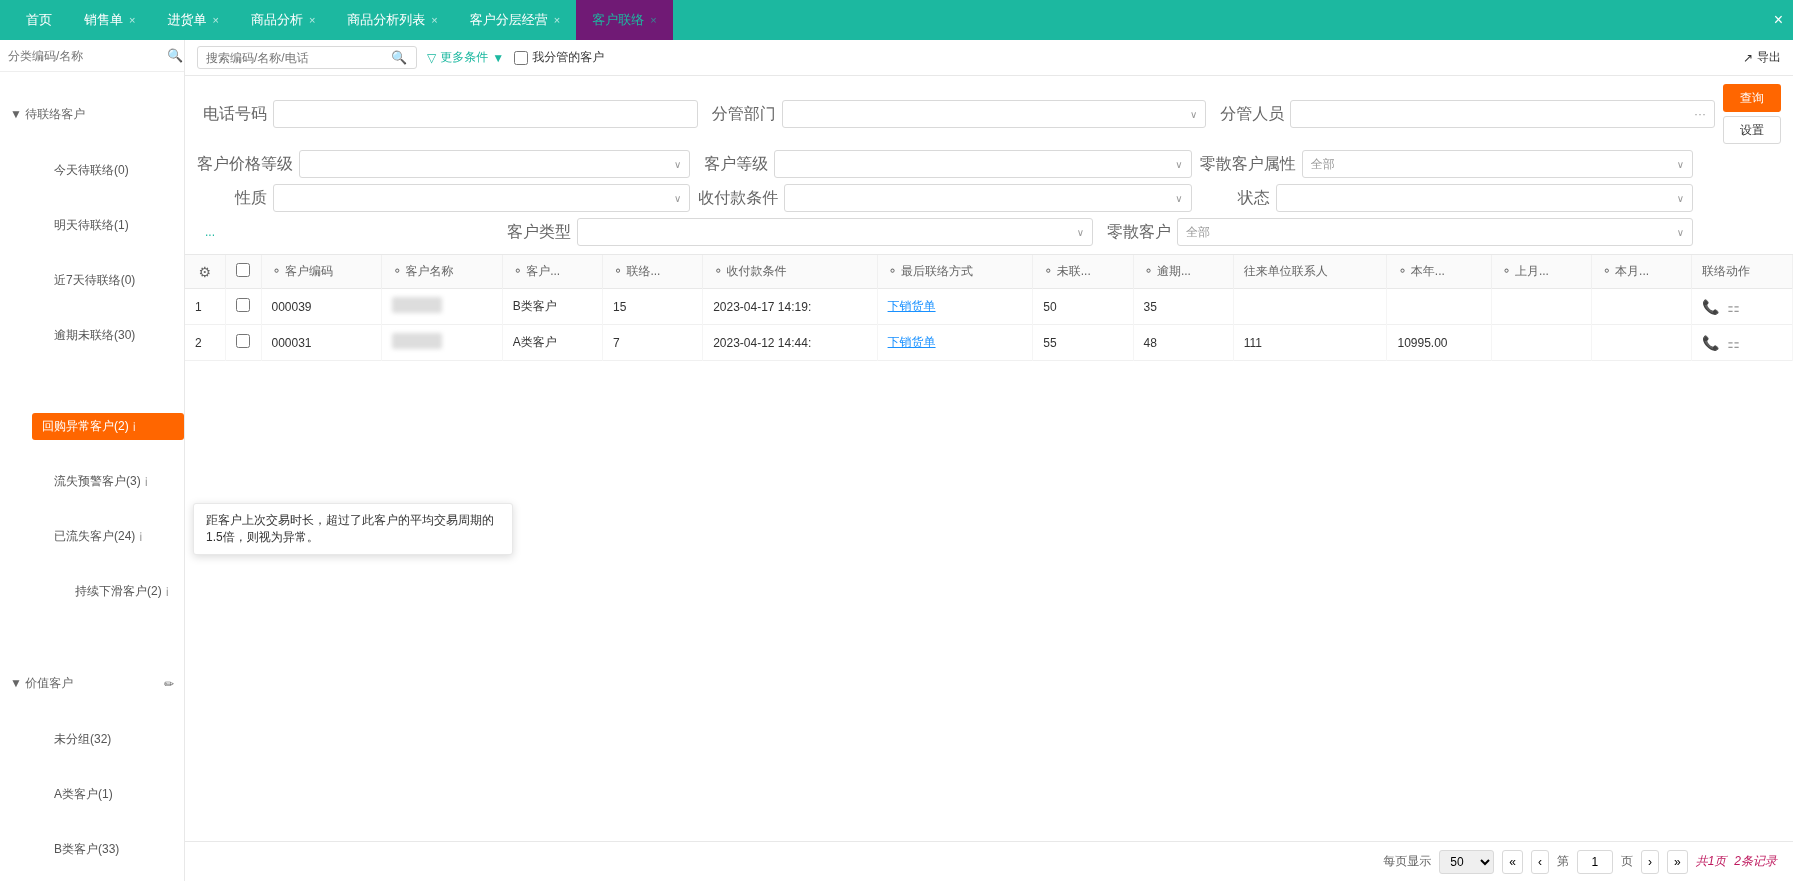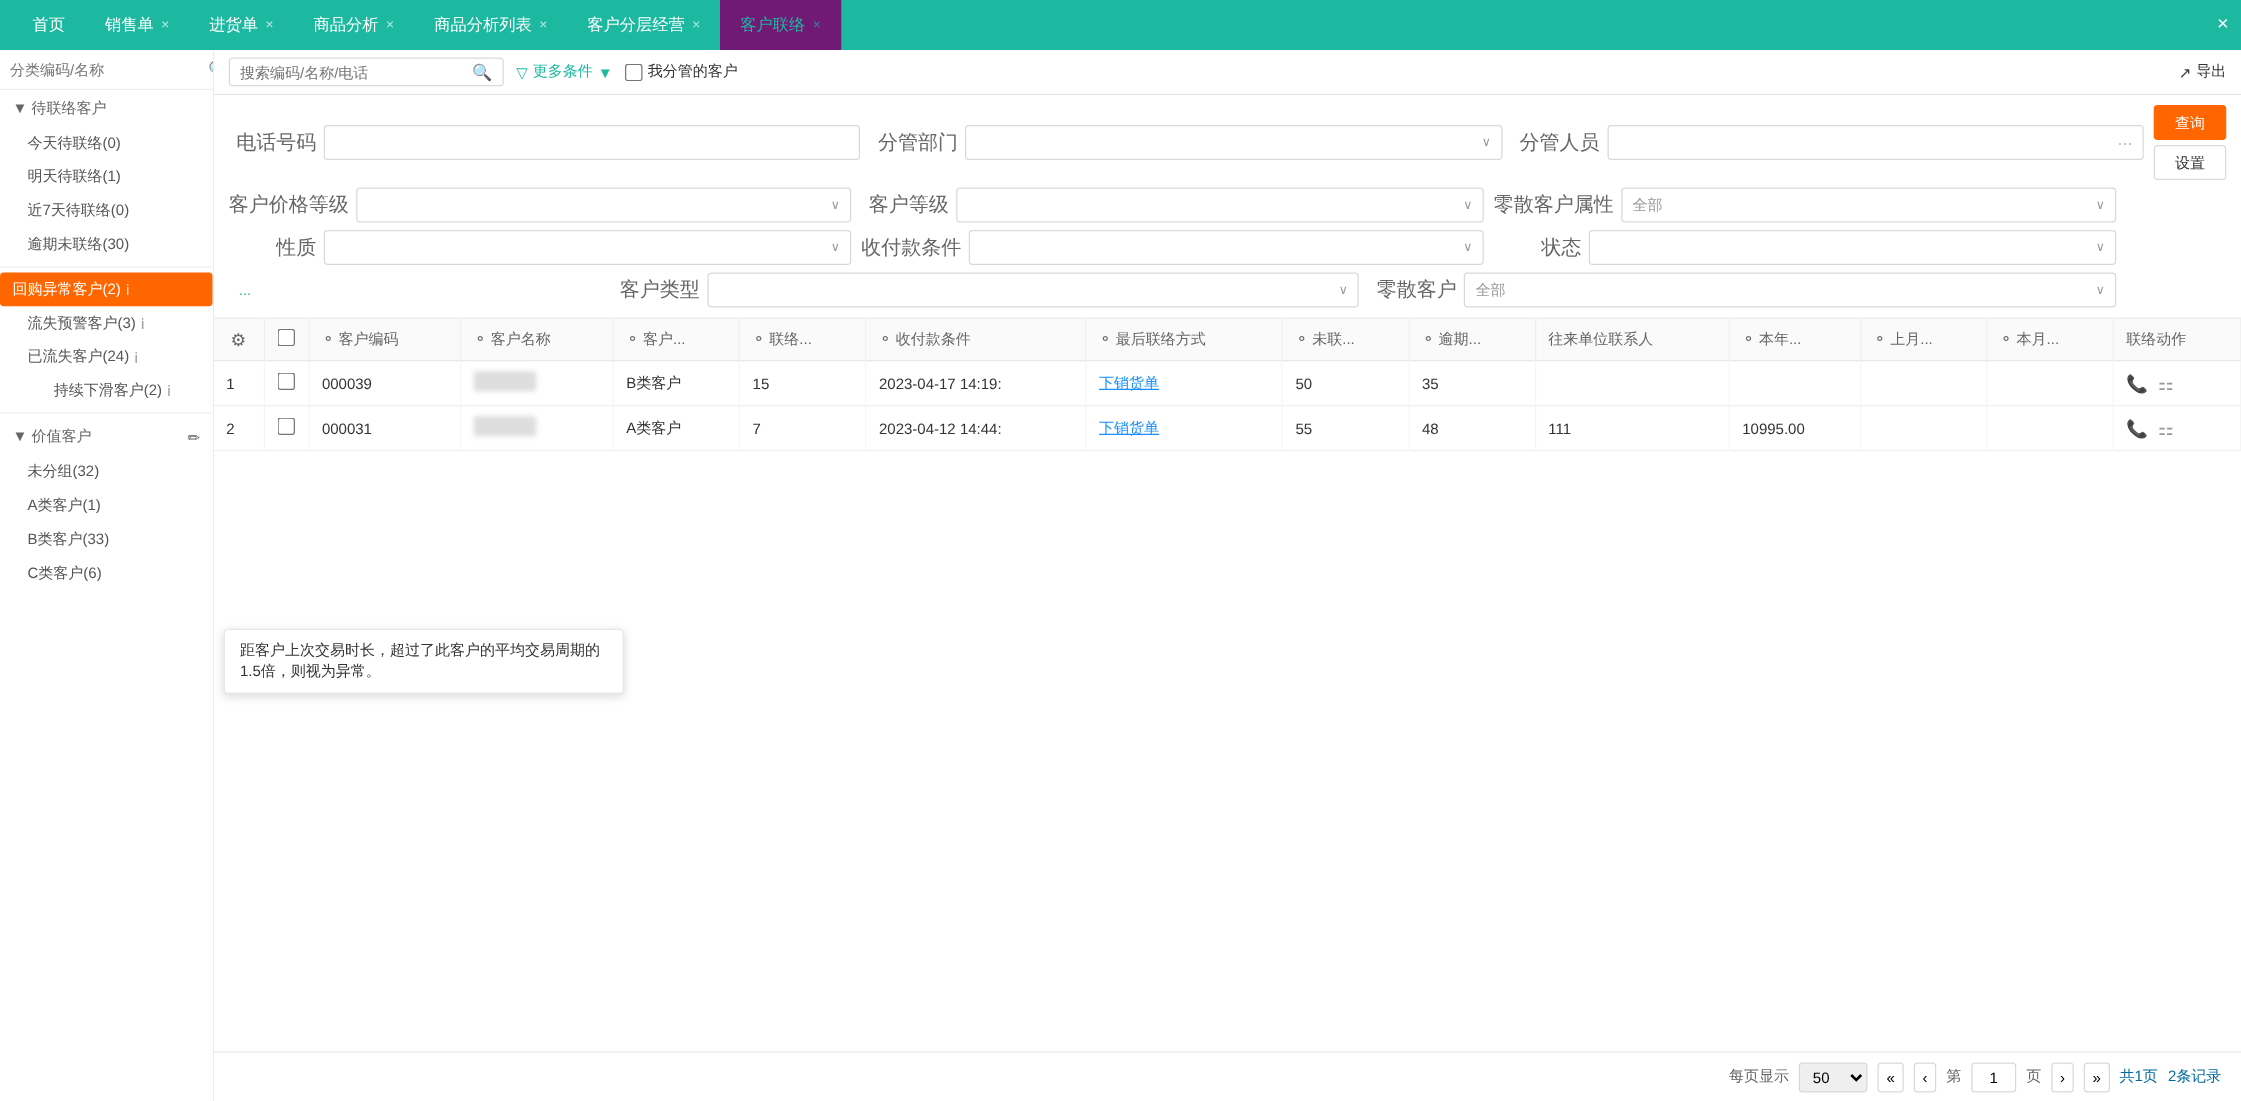--- a/index.html
+++ b/index.html
@@ -41,27 +41,28 @@
 
     
     .main-container {
       display: flex;
       height: calc(100vh - 40px);
       overflow: hidden;
     }
 
     
     .sidebar {
-      width: 171px;
+      width: 185px;
       background: #fff;
       border-right: 1px solid #e8e8e8;
       display: flex;
       flex-direction: column;
       overflow-y: auto;
       flex-shrink: 0;
+      gap: 28px;
     }
     .sidebar-search {
       padding: 8px;
       display: flex;
       align-items: center;
       gap: 4px;
       border-bottom: 1px solid #eee;
     }
     .sidebar-search input {
       flex: 1;
@@ -88,20 +89,21 @@
       cursor: pointer;
       display: flex;
       align-items: center;
       gap: 4px;
     }
     .sidebar-item {
       padding: 5px 10px 5px 22px;
       font-size: 12px;
       color: #555;
       cursor: pointer;
+      margin-left: 32px;
     }
     .sidebar-item.active-orange {
       background: #ff6600;
       color: #fff;
       border-radius: 3px;
     }
     .sidebar-divider { height: 1px; background: #f0f0f0; margin: 4px 0; }
 
     
     .content-area {
@@ -323,21 +325,21 @@
     .page-info { color: #666; }
     .page-input {
       width: 36px;
       border: 1px solid #d9d9d9;
       border-radius: 3px;
       text-align: center;
       font-size: 12px;
       height: 24px;
       padding: 0 4px;
     }
-    .total-info { color: #0369a1; }
+    .total-info { color: #be185d; font-style: italic; }
 
     
     .tooltip-box {
       position: absolute;
       background: #fff;
       border: 1px solid #e8e8e8;
       box-shadow: 0 2px 8px rgba(0,0,0,0.15);
       padding: 8px 12px;
       font-size: 12px;
       color: #333;

